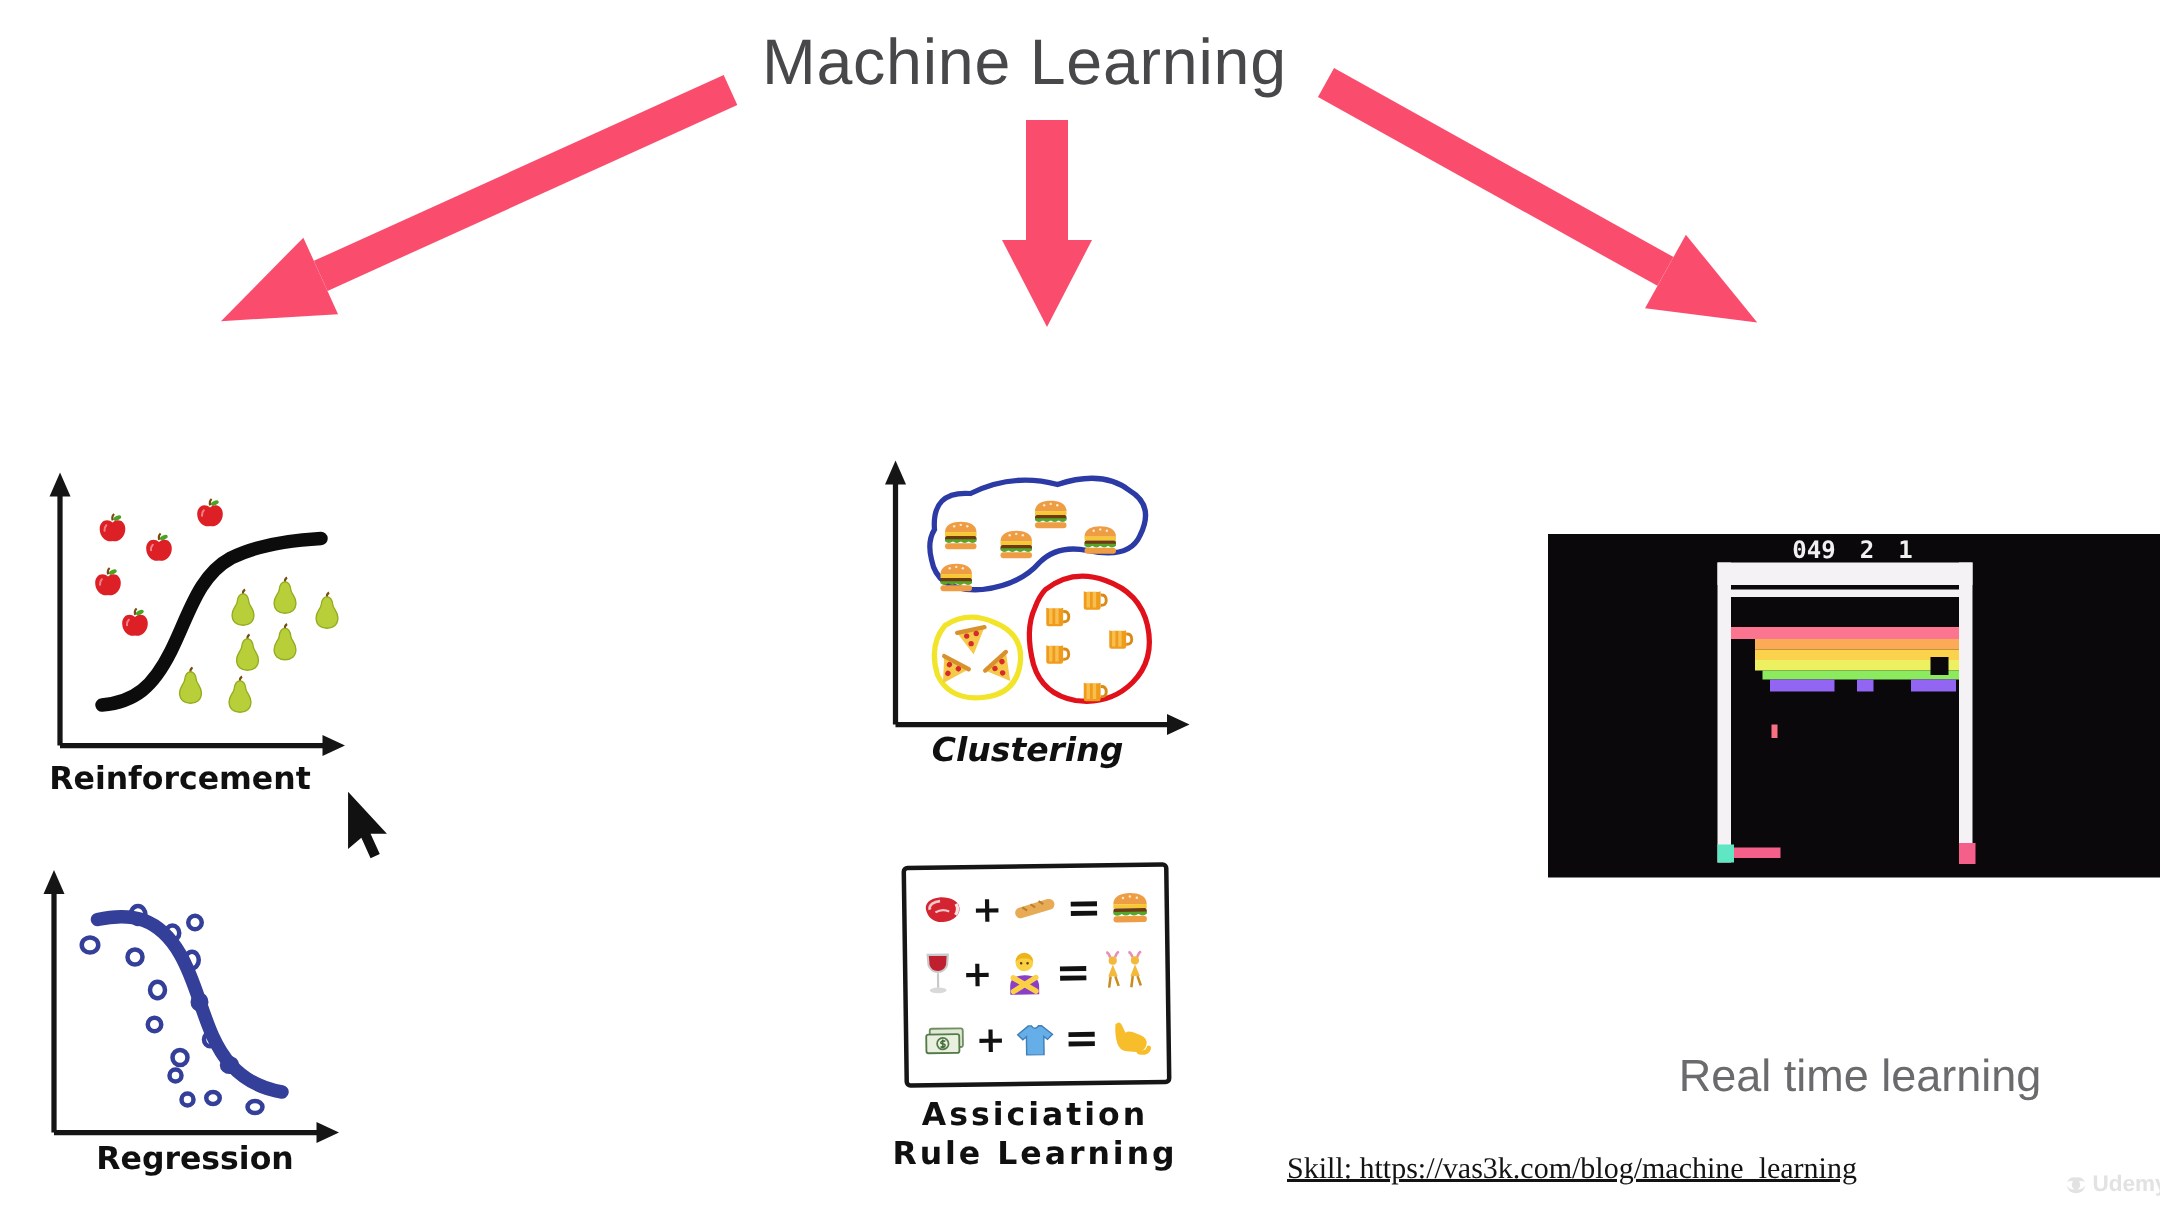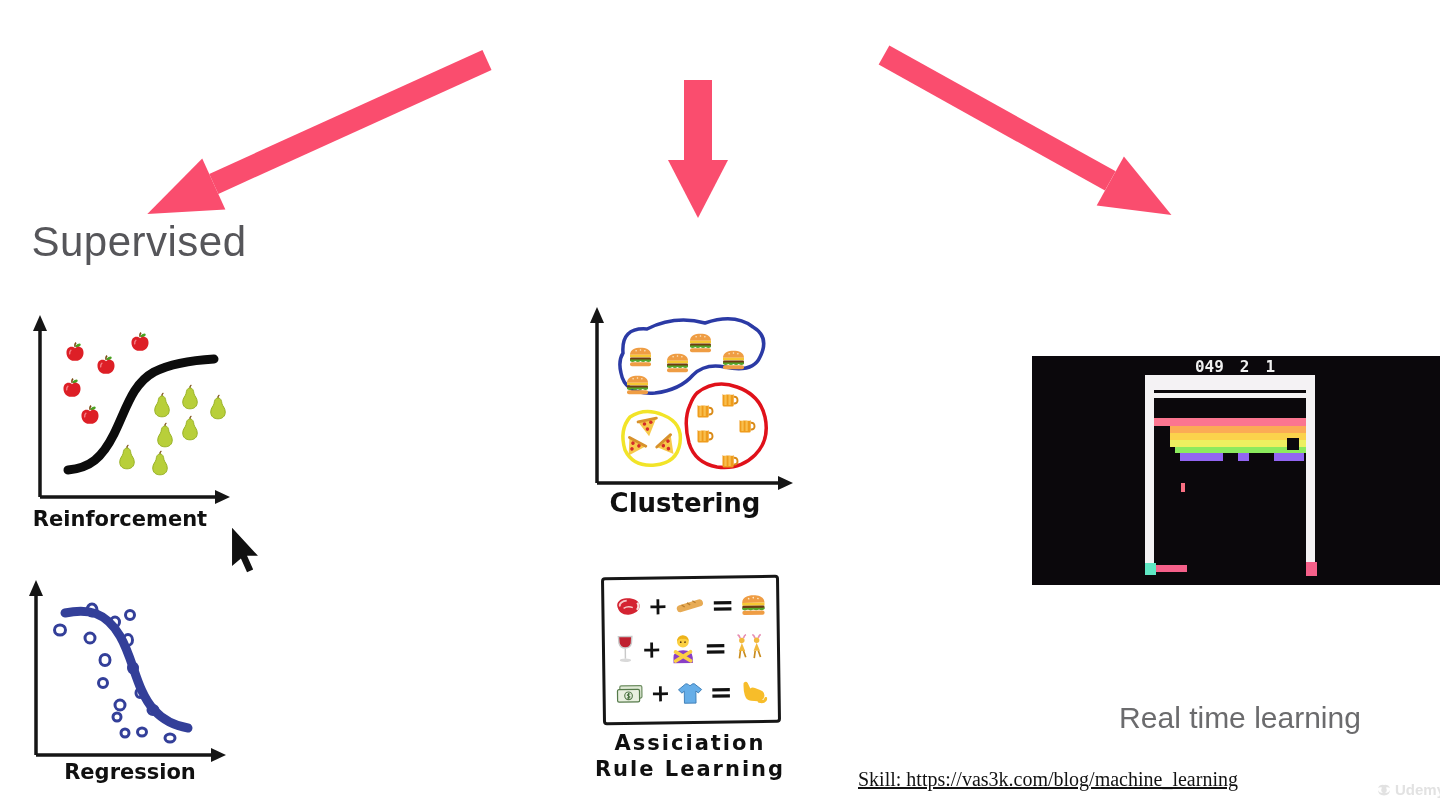--- a/index.html
+++ b/index.html
@@ -111,37 +111,37 @@
       <symbol id="sym-tshirt" viewBox="0 0 28 24">
         <path d="M9.5 2 L2 8 L5.5 11.5 L8 9.5 L8 22 L20 22 L20 9.5 L22.5 11.5 L26 8 L18.5 2 L16.5 2 Q14 5.5 11.5 2 Z" fill="#66aee8" stroke="#3f7fb8" stroke-width="1"></path>
       </symbol>
       <symbol id="sym-callme" viewBox="0 0 28 26">
         <path d="M5 3.5 Q7.5 1 9 3.5 L11.5 9 Q13 7.5 16 8.5 L21 10.5 Q26 12.5 25 17 Q24 21.5 18.5 21.5 L12 21 Q7.5 20.5 6 15.5 Q4.5 10.5 5 3.5 Z" fill="#f7bd2a"></path>
         <path d="M20 21.5 Q25.5 23 26.5 19" stroke="#f7bd2a" stroke-width="3" fill="none" stroke-linecap="round"></path>
       </symbol>
     </defs>
   </svg>
 
+  <div class="abs title" style="left:508px;top:18px;">Machine Learning</div>
 
   <svg class="abs" style="left:0;top:0;" width="1440" height="808">
     <g fill="#fa4d6e" transform="translate(487,60) rotate(155.6)">
       <rect x="0" y="-11" width="300" height="22"></rect>
         <polygon points="300,-28 300,28 373,0"></polygon>
     </g>
     <g fill="#fa4d6e" transform="translate(698,80) rotate(90)">
       <rect x="0" y="-14" width="80" height="28"></rect>
         <polygon points="80,-30 80,30 138,0"></polygon>
     </g>
     <g fill="#fa4d6e" transform="translate(884,55) rotate(29.1)">
       <rect x="0" y="-11" width="259" height="22"></rect>
         <polygon points="259,-28 259,28 329,0"></polygon>
     </g>
   </svg>
 
-  <div class="abs branch-label" style="left:139px;top:218px;">Supervised</div>
 
   <svg class="abs" style="left:20px;top:312px;" width="220" height="200" viewBox="0 0 220 200">
     <line x1="20" y1="185" x2="20" y2="14" stroke="#151515" stroke-width="3.5"></line>
     <polygon points="20,3 13,19 27,19" fill="#151515"></polygon>
     <line x1="20" y1="185" x2="198" y2="185" stroke="#151515" stroke-width="3.5"></line>
     <polygon points="210,185 195,178 195,192" fill="#151515"></polygon>
     <path d="M 48,158 C 70,156 82,146 94,122 C 106,98 112,72 134,60 C 152,51 176,48 194,47" fill="none" stroke="#0c0c0c" stroke-width="9" stroke-linecap="round"></path>
     <g>
       <use href="#sym-apple" x="44" y="29" width="22" height="22"></use>
       <use href="#sym-apple" x="75" y="42" width="22" height="22"></use>
@@ -209,21 +209,21 @@
       <use href="#sym-pizza" x="71" y="131" width="22" height="22" transform="rotate(-30 82 142)"></use>
     </g>
     <g>
       <use href="#sym-beer" x="110" y="93" width="20" height="21"></use>
       <use href="#sym-beer" x="135" y="82" width="20" height="21"></use>
       <use href="#sym-beer" x="152" y="108" width="20" height="21"></use>
       <use href="#sym-beer" x="110" y="118" width="20" height="21"></use>
       <use href="#sym-beer" x="135" y="143" width="20" height="21"></use>
     </g>
   </svg>
-  <div class="abs hand caption-center" style="left:685px;top:488px;font-size:26px;">Clustering</div>
+  <div class="abs hand caption-center" style="left:685px;top:488px;font-size:22px;font-style:italic;">Clustering</div>
 
   <div class="abs assoc-box" style="left:602px;top:576px;width:178px;height:148px;">
     <div class="assoc-row">
       <svg width="34" height="27" viewBox="0 0 30 24">
           <use href="#sym-steak"></use>
         </svg>
       <span class="op">+</span>
       <svg width="38" height="21" viewBox="0 0 32 18">
           <use href="#sym-baguette"></use>
         </svg>

